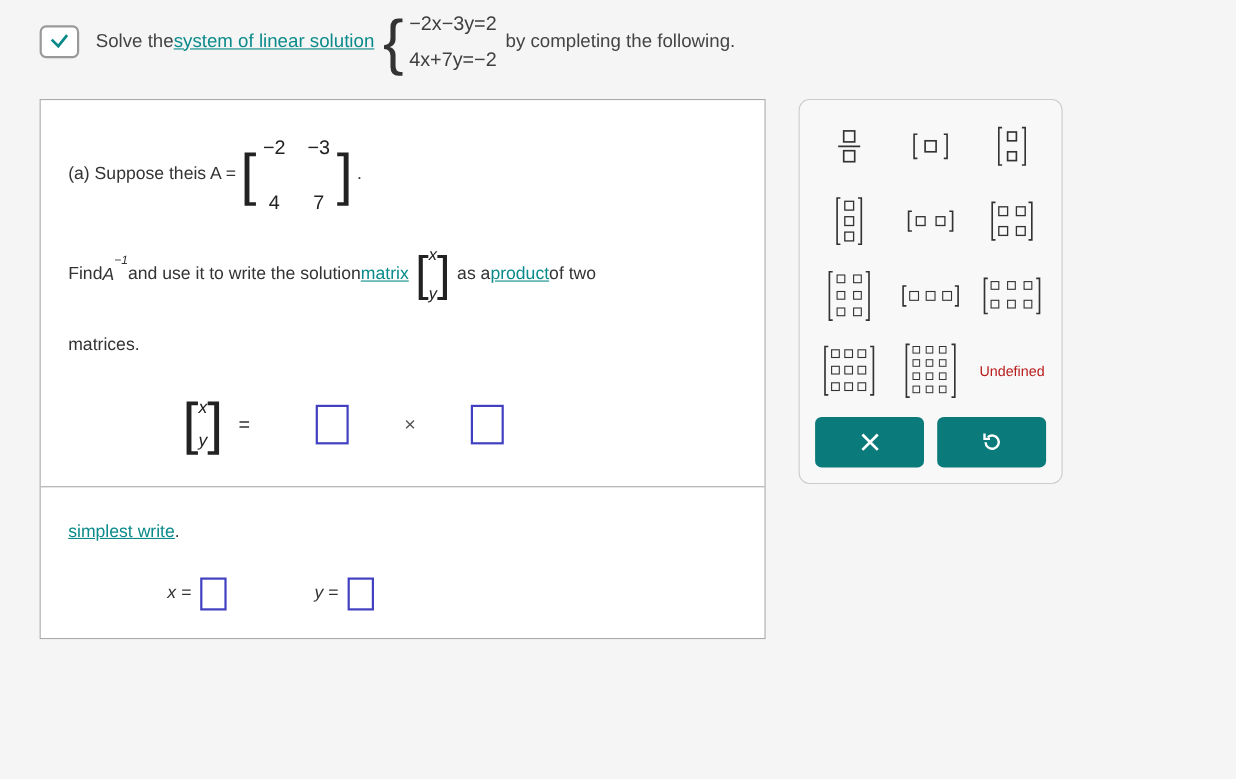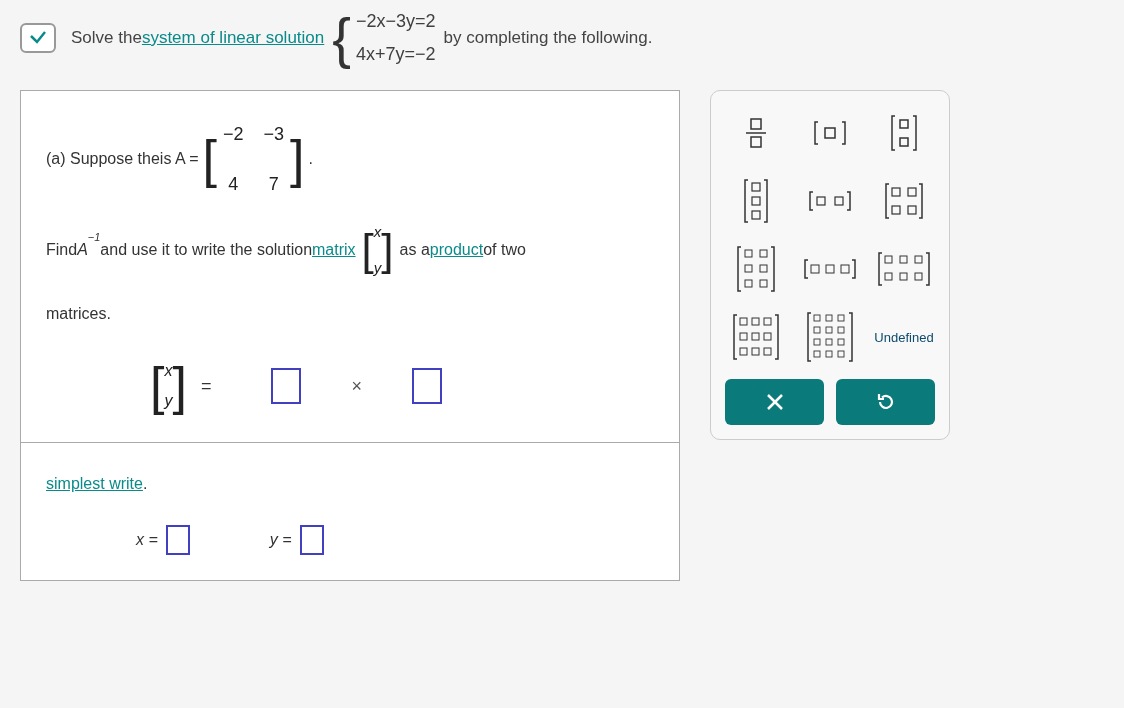--- a/index.html
+++ b/index.html
@@ -1,17 +1,17 @@
 <!DOCTYPE html>
 <html><head>
 <meta charset="utf-8">
 <style>
 * { box-sizing: border-box; margin: 0; padding: 0; }
 body { font-family: Arial, sans-serif; background: #f5f5f5; width: 1124px; height: 708px; position: relative; color: #333; }
-.container { padding: 0 20px; }
+.container { padding: 0 36px; }
 .header-area { display: flex; align-items: center; margin-bottom: 20px; margin-top: 5px; }
 .checkmark-box { border: 2px solid #999; border-radius: 6px; width: 36px; height: 30px; display: flex; align-items: center; justify-content: center; margin-right: 15px; background: #fff; overflow: hidden; }
 .checkmark-box svg { width: 20px; height: 20px; }
 .problem-text { font-size: 17px; color: #444; display: flex; align-items: center; }
 .link { color: #0a8a8a; text-decoration: underline; }
 .brace-container { display: inline-flex; align-items: center; margin: 0 8px; }
 .brace { font-size: 56px; color: #333; font-weight: 100; margin-right: 5px; }
 .equations { display: flex; flex-direction: column; font-size: 18px; color: #404040; line-height: 1.8; font-style: italic; }
 .equations span { font-style: normal; }
 .main-content { display: flex; gap: 30px; }
@@ -25,21 +25,21 @@
 .matrix-grid { display: inline-grid; grid-template-columns: auto auto; column-gap: 20px; row-gap: 14px; font-size: 18px; color: #222; padding: 0 6px; }
 .matrix-grid .cell { text-align: center; min-width: 20px; }
 .inverse { position: relative; }
 .inverse sup { font-size: 11px; position: relative; top: -8px; }
 .answer-row { display: flex; align-items: center; justify-content: flex-start; margin-top: 30px; gap: 50px; padding-left: 100px; }
 .placeholder-box { width: 30px; height: 36px; border: 2px solid #4040c0; background: #fff; display: inline-block; }
 .palette { width: 240px; background: #f8f8f8; border: 1px solid #ccc; border-radius: 10px; padding: 14px; height: fit-content; }
 .palette-grid { display: grid; grid-template-columns: repeat(3, 1fr); gap: 12px; margin-bottom: 14px; }
 .palette-btn { width: 62px; height: 56px; border: none; background: transparent; display: flex; align-items: center; justify-content: center; cursor: pointer; }
 .palette-btn svg { pointer-events: none; }
-.undefined-btn { font-size: 13px; color: #0c4a6e; }
+.undefined-btn { font-size: 13px; color: #b91c1c; }
 .palette-actions { display: flex; gap: 12px; }
 .action-btn { flex: 1; height: 46px; background: #0a7a7a; border: none; border-radius: 6px; color: #fff; font-size: 20px; cursor: pointer; display: flex; align-items: center; justify-content: center; }
 .solution-inputs { display: flex; gap: 80px; margin-top: 25px; padding-left: 90px; align-items: center; }
 .sol-item { display: flex; align-items: center; gap: 8px; font-style: italic; font-size: 16px; }
 .times-sym { font-size: 18px; color: #555; }
 .eq-sign { font-size: 18px; margin: 0 10px; }
 </style>
 </head>
 <body>
 

